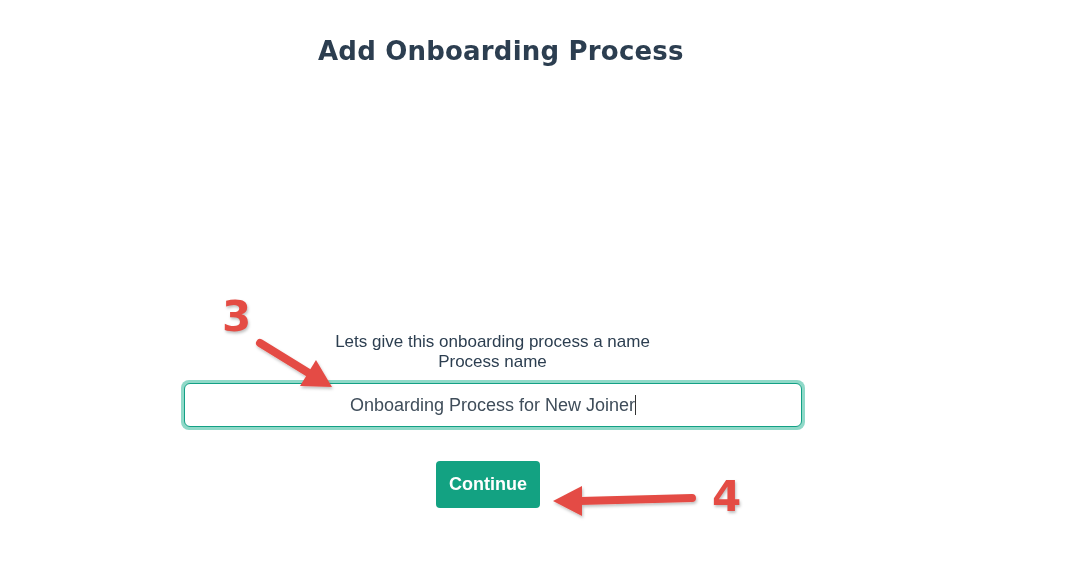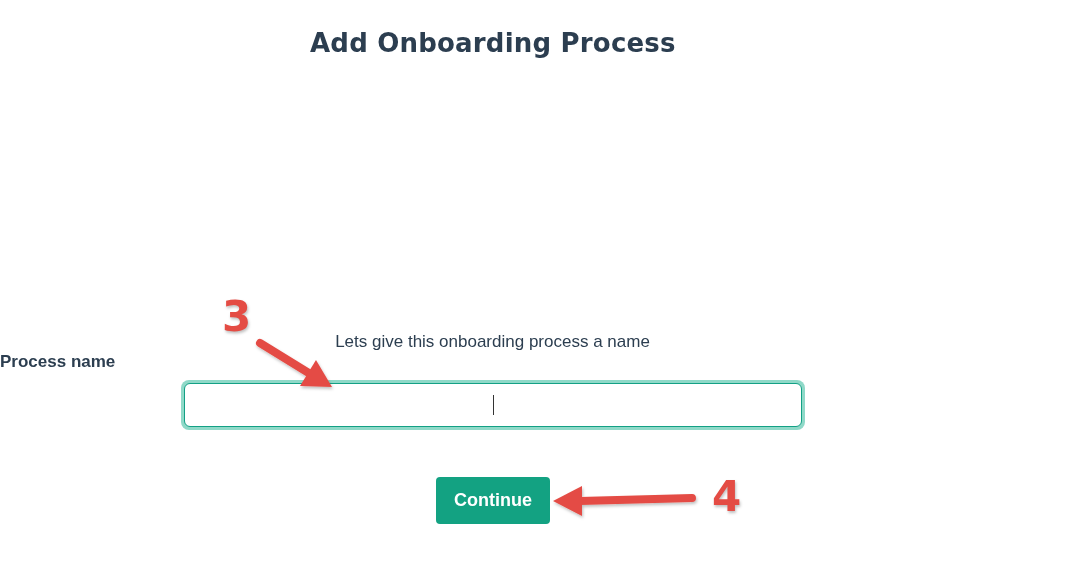--- a/index.html
+++ b/index.html
@@ -1,48 +1,48 @@
 <!DOCTYPE html>
 <html><head>
   <meta charset="utf-8">
   <style>
     html, body { margin: 0; padding: 0; }
     body {
       width: 1070px; height: 575px; background: #ffffff; position: relative; overflow: hidden;
       font-family: "Liberation Sans", "DejaVu Sans", sans-serif; color: #2c3e50;
     }
     .title {
-      position: absolute; left: 310px; top: 28px; margin: 0;
+      position: absolute; left: 310px; top: 28px; margin: 8px;
       font-size: 29px; font-weight: 500; color: #2c3e50; letter-spacing: 0.2px;
       font-family: "DejaVu Sans", sans-serif; font-weight: bold; font-size: 26px;
     }
     .subtitle {
       position: absolute; left: 0; width: 985px; top: 304px; text-align: center;
       font-size: 17px; color: #2c3e50; margin-top: 28px;
     }
     .label {
-      position: absolute; left: 0; width: 985px; top: 352px; 
-      font-size: 17px; font-weight: bold; color: #2c3e50;
+      position: absolute; left: 0; width: 985px; top: 352px; text-align: center;
+      font-size: 17px; font-weight: normal; color: #2c3e50;
     }
     .input-wrap {
       position: absolute; left: 181px; top: 380px; width: 624px; height: 50px;
       border-radius: 8px; background: #8fd9c8; box-sizing: border-box; padding: 3px;
     }
     .input {
       width: 100%; height: 100%; box-sizing: border-box; border: 1px solid #13a085;
       border-radius: 6px; background: #fff; text-align: center;
       font-size: 18px; color: #3f4d5a; line-height: 42px;
       font-family: "Liberation Sans", sans-serif; outline: none; padding: 0;
     }
     .caret {
       display: inline-block; width: 1px; height: 20px; background: #333;
       vertical-align: -4px; margin-left: 0;
     }
     .btn {
-      position: absolute; left: 436px; top: 477px; width: 114px; height: 47px;
+      position: absolute; left: 436px; top: 461px; width: 104px; height: 47px;
       background: #13a282; color: #fff; border: none; border-radius: 4px;
       font-size: 18px; font-weight: bold; font-family: "Liberation Sans", sans-serif;
       cursor: pointer;
     }
     .anno {
       position: absolute; font-family: "DejaVu Sans", sans-serif; font-weight: bold;
       color: #e44c44; font-size: 42px; text-shadow: 1px 2px 3px rgba(0,0,0,0.25);
     }
     .anno3 { left: 222px; top: 292px; }
     .anno4 { left: 712px; top: 472px; }
@@ -51,21 +51,21 @@
 </head>
 <body>
 
 <h1 class="title">Add Onboarding Process</h1>
 
 <div class="subtitle">Lets give this onboarding process a name</div>
 
 <div class="label">Process name</div>
 
 <div class="input-wrap">
-  <div class="input"><span class="caret"></span></div>
+  <div class="input"><span>Onboarding Process for New Joiner</span><span class="caret"></span></div>
 </div>
 
 <button class="btn">Continue</button>
 
 <div class="anno anno3">3</div>
 <div class="anno anno4">4</div>
 
 <svg class="arrow" width="1070" height="575">
   <defs>
     <filter id="sh" x="-20%" y="-20%" width="140%" height="140%">

